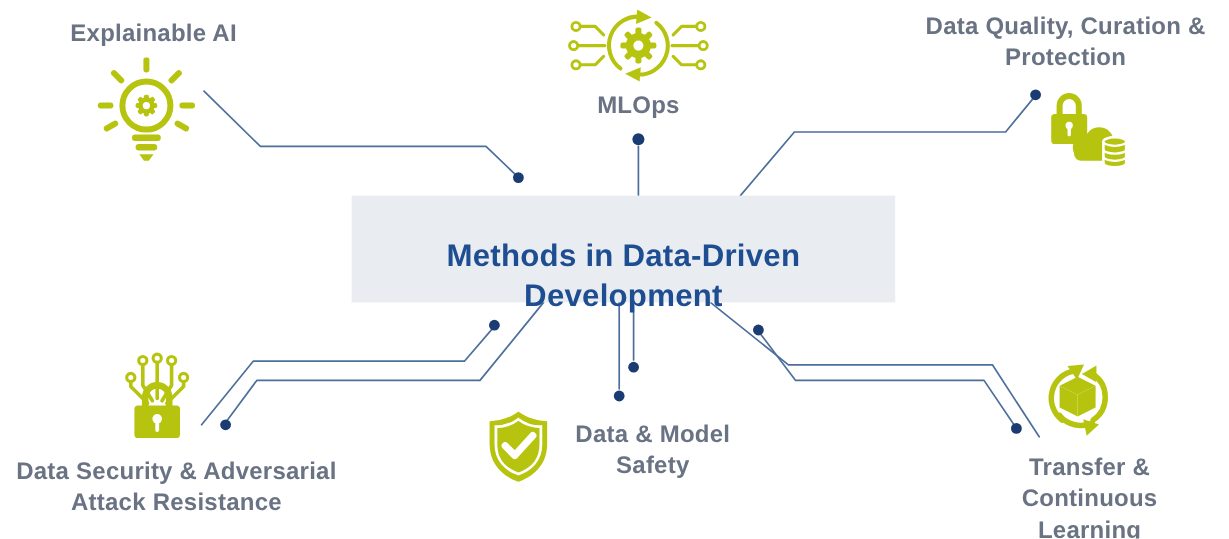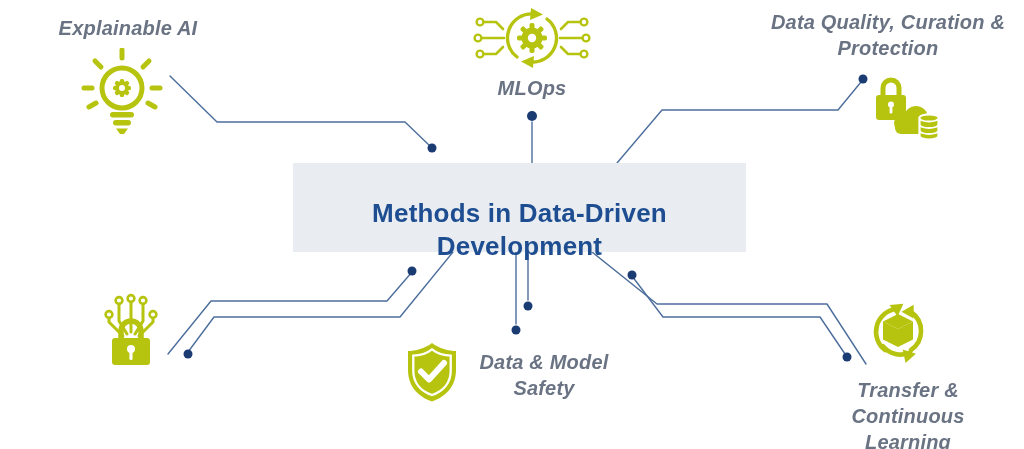--- a/index.html
+++ b/index.html
@@ -2,21 +2,21 @@
 <html><head>
 <meta charset="utf-8">
 <style>
   html,body{margin:0;padding:0;background:#ffffff;}
   #stage{
     position:relative;width:1024px;height:449px;background:#ffffff;overflow:hidden;
     font-family:"Liberation Sans","DejaVu Sans",sans-serif;
   }
   .node-label{
     position:absolute;text-align:center;color:#6a7383;font-weight:600;
-    font-size:20px;line-height:26px;letter-spacing:.2px;font-style:italic;
+    font-size:20px;line-height:26px;letter-spacing:.2px;
   }
   #center-box{
     position:absolute;left:293px;top:163px;width:453px;height:89px;
     background:#e9edf1;display:flex;align-items:center;justify-content:center;
   }
   #center-box .title{
     color:#1e4e91;font-weight:700;font-size:26px;line-height:33px;
     text-align:center;width:360px;letter-spacing:.2px;margin-top:44px;
   }
   .icon{position:absolute;}
@@ -162,20 +162,21 @@
         <circle cx="35" cy="10.5" r="3.4"></circle>
         <circle cx="47" cy="12.5" r="3.4"></circle>
         <circle cx="57" cy="26.5" r="3.4"></circle>
       </g>
       <path class="lime-s" stroke-width="5.5" d="M 25,50 V 43 a 10,10 0 0 1 20,0 V 50"></path>
       <rect class="lime-f" x="16" y="50" width="38" height="27" rx="3"></rect>
       <circle cx="35" cy="61" r="4" fill="#ffffff"></circle>
       <rect x="33.4" y="63.5" width="3.2" height="8.5" rx="1.6" fill="#ffffff"></rect>
     </svg>
   </div>
+  <div class="node-label" style="left:4px;top:380px;width:286px;">Data Security &amp; Adversarial Attack Resistance</div>
 
   <div class="icon" style="left:404px;top:341px;">
     <svg width="56" height="62" viewBox="0 0 56 62">
       <path class="lime-f" d="M 28,2 C 35,7.5 45,10 52,10 V 29 C 52,46 41,56 28,60.5 C 15,56 4,46 4,29 V 10 C 11,10 21,7.5 28,2 Z"></path>
       <path d="M 28,2 C 35,7.5 45,10 52,10 V 29 C 52,46 41,56 28,60.5 C 15,56 4,46 4,29 V 10 C 11,10 21,7.5 28,2 Z" fill="none" stroke="#ffffff" stroke-width="3" transform="translate(28 31) scale(0.78) translate(-28 -31)"></path>
       <path d="M 17,30.5 L 25,38.5 L 40,22" fill="none" stroke="#ffffff" stroke-width="6" stroke-linecap="round" stroke-linejoin="round"></path>
     </svg>
   </div>
   <div class="node-label" style="left:472px;top:349px;width:144px;">Data &amp; Model Safety</div>
 

